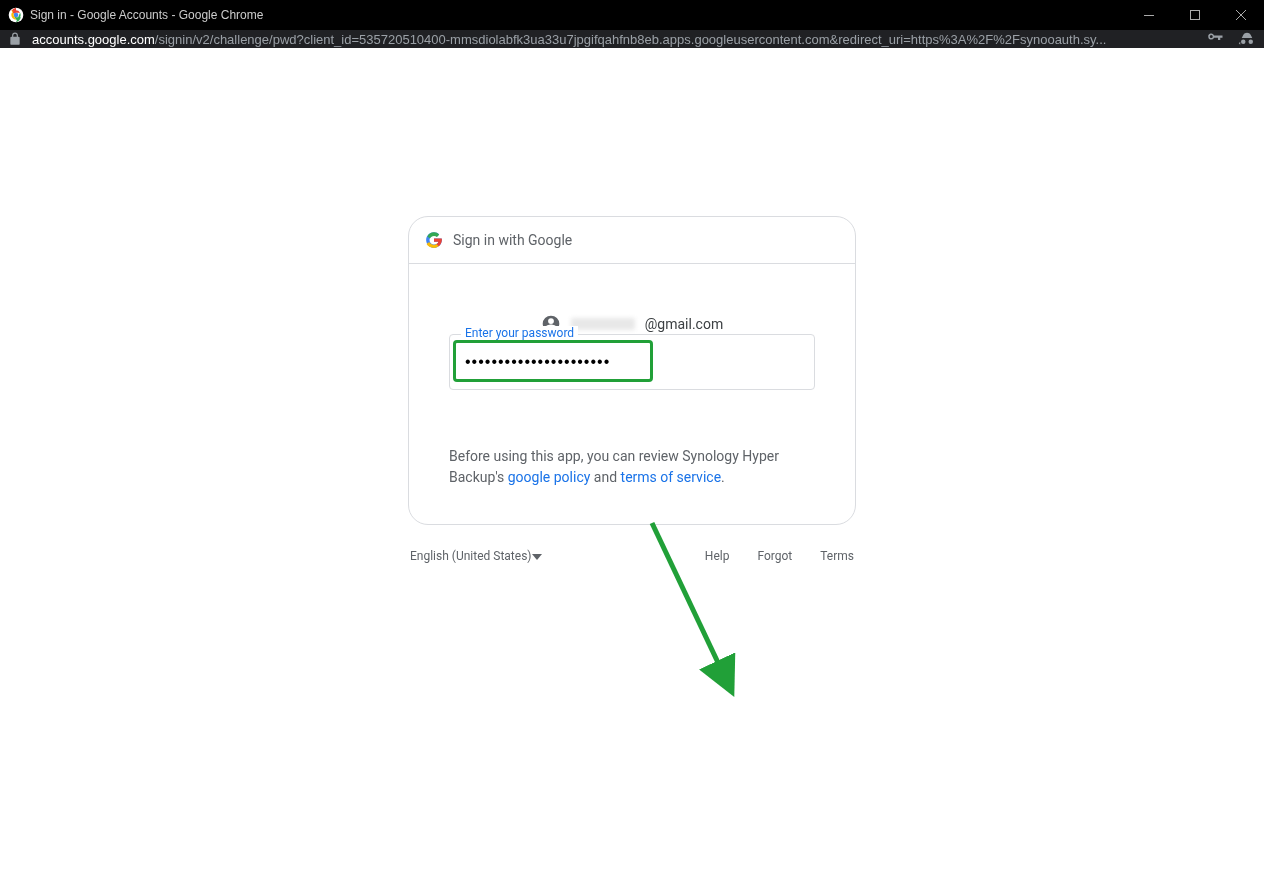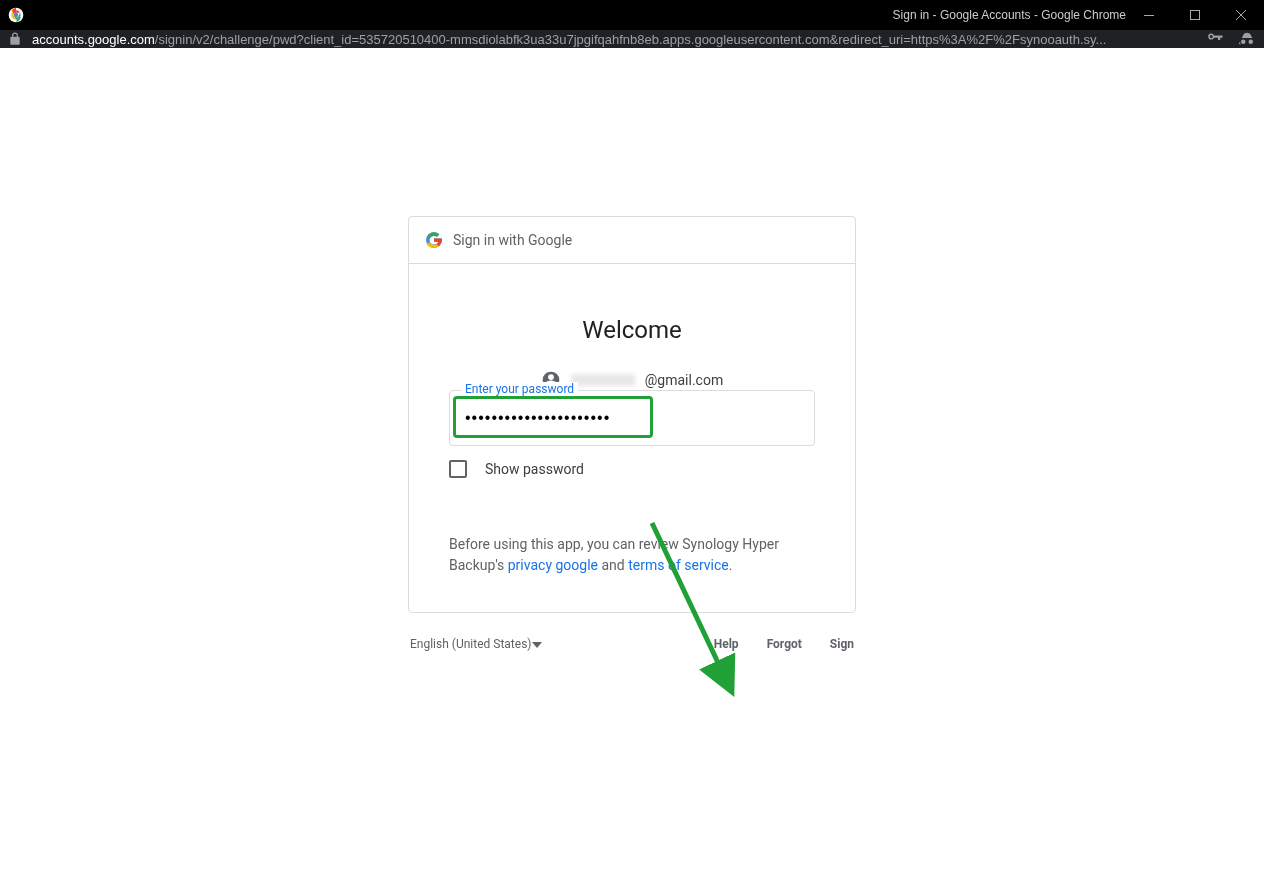--- a/index.html
+++ b/index.html
@@ -13,21 +13,20 @@
     }
     
     .titlebar {
       height: 30px;
       background: #000;
       display: flex;
       align-items: center;
       color: #ccc;
       font-size: 12px;
       font-family: "Segoe UI", Arial, sans-serif;
-      text-align: right;
     }
     .titlebar .favicon { margin: 0 6px 0 8px; display:flex; }
     .titlebar .title { flex: 1; }
     .win-controls { display: flex; }
     .win-btn {
       width: 46px; height: 30px; display:flex; align-items:center; justify-content:center;
       color:#aaa; cursor:pointer;
     }
     .addressbar {
       height: 18px;
@@ -49,21 +48,21 @@
       top: 60px; left:0; right:0; bottom:0;
       background:#fff;
       display:flex;
       flex-direction:column;
       align-items:center;
     }
     .card {
       width: 448px;
       margin-top: 156px;
       border: 1px solid #dadce0;
-      border-radius: 4px;
+      border-radius: 20px;
       background:#fff;
     }
     .card-header {
       display:flex; align-items:center;
       padding: 14px 16px;
       border-bottom:1px solid #dadce0;
       color:#5f6368;
       font-size:14px;
     }
     .card-header .g-logo { margin-right:10px; display:flex; }
@@ -165,21 +164,21 @@
       width:448px;
       margin-top: 24px;
       padding: 0 2px;
       display:flex;
       align-items:center;
       justify-content:space-between;
       font-size:12px;
       color:#5f6368;
     }
     .lang-select { display:flex; align-items:flex-end; gap:0; cursor:pointer; }
-    .footer-links { display:flex; gap:28px;font-weight:bold; }
+    .footer-links { display:flex; gap:28px; }
     .footer-links span { cursor:pointer; }
     
     .annotation-arrow {
       position:absolute;
       z-index:100;
       pointer-events:none;
     }
   </style>
 </head>
 <body>
@@ -244,62 +243,57 @@
         <svg width="18" height="18" viewBox="0 0 48 48">
           <path fill="#4285F4" d="M44.5 20H24v8.5h11.8C34.7 33 30 36 24 36c-6.6 0-12-5.4-12-12s5.4-12 12-12c3 0 5.7 1.1 7.8 2.9l6-6C34.5 5.1 29.5 3 24 3 12.4 3 3 12.4 3 24s9.4 21 21 21 21-9.4 21-21c0-1.4-.1-2.7-.5-4z"></path>
           <path fill="#34A853" d="M6.3 14.7l7 5.1C15 16 19.1 13 24 13c3 0 5.7 1.1 7.8 2.9l6-6C34.5 5.1 29.5 3 24 3 16 3 9 7.7 6.3 14.7z"></path>
           <path fill="#FBBC05" d="M24 45c5.4 0 10.3-2.1 14-5.5l-6.5-5.3C29.3 36 26.8 37 24 37c-6 0-10.7-3-12.7-7.5l-7 5.4C7 40.3 14.9 45 24 45z"></path>
           <path fill="#EA4335" d="M44.5 20H24v8.5h11.8c-1 2.7-2.9 5-5.3 6.7l6.5 5.3C41 36.6 45 30.9 45 24c0-1.4-.1-2.7-.5-4z"></path>
         </svg>
       </span>
       <span>Sign in with Google</span>
     </div>
     <div class="card-body">
-      <h1 class="welcome">Welcome</h1>
       <div class="account-chip">
         <span class="avatar">
           <svg width="20" height="20" viewBox="0 0 24 24" fill="#5f6368">
               <path d="M12 2a10 10 0 1 0 0 20 10 10 0 0 0 0-20zm0 3a3.5 3.5 0 1 1 0 7 3.5 3.5 0 0 1 0-7zm0 15c-2.9 0-5.5-1.5-7-3.7.1-2.3 4.7-3.6 7-3.6s6.9 1.3 7 3.6c-1.5 2.2-4.1 3.7-7 3.7z"></path>
             </svg>
         </span>
         <span class="blur"></span>
           <span>@gmail.com</span>
       </div>
 
       <div class="input-wrap">
         <span class="floating-label">Enter your password</span>
         <input type="password" value="••••••••••••••••••••••" style="">
         <div class="highlight-box"></div>
       </div>
 
-      <div class="show-password">
-        <span class="checkbox"></span>
-        <span>Show password</span>
-      </div>
 
       <div class="disclaimer">
-        <span>Before using this app, you can review Synology Hyper Backup's </span><a href="#">privacy google</a><span> and </span><a href="#">terms of service</a><span>.</span>
+        <span>Before using this app, you can review Synology Hyper Backup's </span><a href="#">google policy</a><span> and </span><a href="#">terms of service</a><span>.</span>
       </div>
 
     </div>
   </div>
 
   <div class="footer">
     <div class="lang-select">
       <span>English (United States)</span>
       <span>
         <svg width="10" height="6" viewBox="0 0 10 6">
             <path d="M0 0 L5 6 L10 0 z" fill="#5f6368"></path>
           </svg>
       </span>
     </div>
     <div class="footer-links">
       <span>Help</span>
       <span>Forgot</span>
-      <span>Sign</span>
+      <span>Terms</span>
     </div>
   </div>
 
   <svg class="annotation-arrow" style="left:610px; top:413px;" width="180" height="280">
     <defs>
       <marker id="arrowhead" markerWidth="8" markerHeight="8" refX="6" refY="4" orient="auto">
         <path d="M0,0 L8,4 L0,8 z" fill="#21a038"></path>
       </marker>
     </defs>
     <line x1="42" y1="50" x2="120" y2="215" stroke="#21a038" stroke-width="5" marker-end="url(#arrowhead)"></line>

